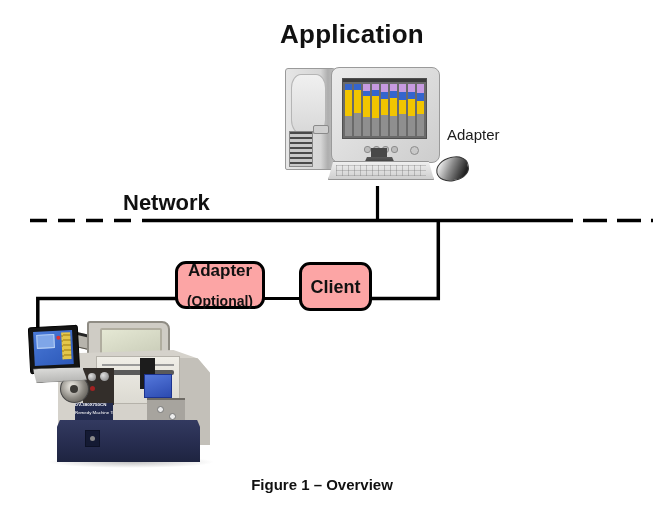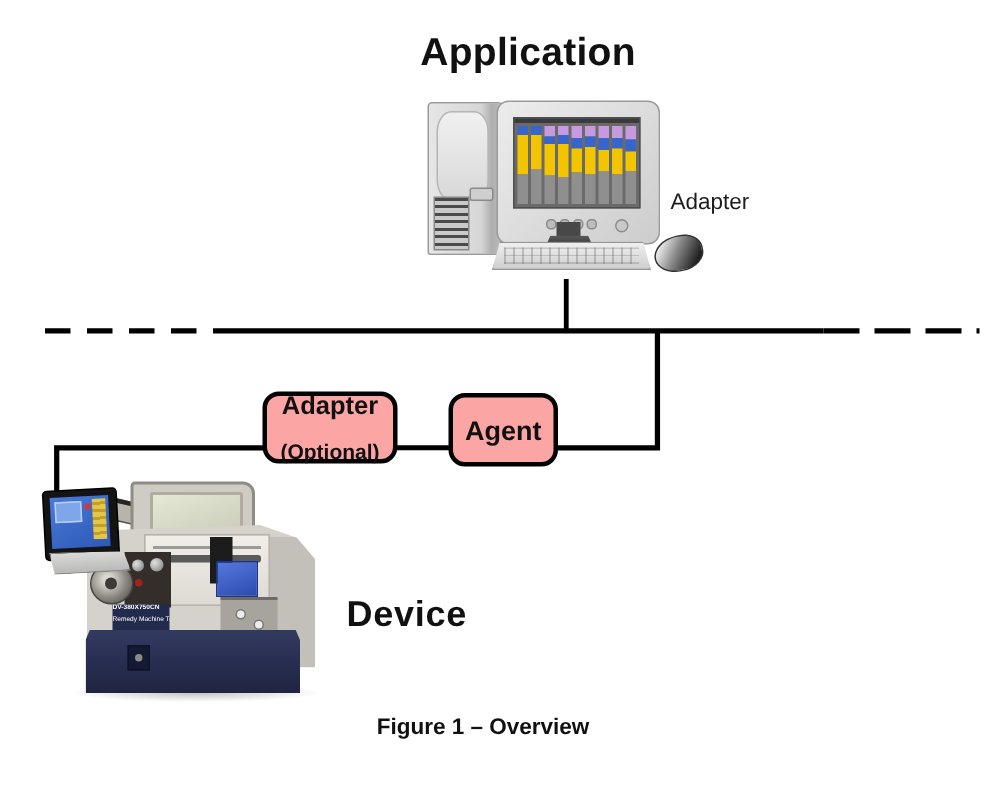--- a/index.html
+++ b/index.html
@@ -117,29 +117,29 @@
     <path d="M142 220.5 H549" stroke="#000" stroke-width="3.5" fill="none"></path>
     <path d="M549 220.5 H653" stroke="#000" stroke-width="3.5" fill="none" stroke-dasharray="24 10"></path>
     <path d="M377.5 186 V220" stroke="#000" stroke-width="3.2" fill="none"></path>
     <path d="M438.3 220.5 V298.5 H371" stroke="#000" stroke-width="3.5" fill="none"></path>
     <path d="M264 298.5 H300" stroke="#000" stroke-width="3.2" fill="none"></path>
     <path d="M176 298.5 H37.8 V331" stroke="#000" stroke-width="3.5" fill="none"></path>
   </svg>
 
   <div class="abs app-title">Application</div>
   <div class="abs client-label">Adapter</div>
-  <div class="abs device-label">Device</div>
+  <div class="abs network-label">Network</div>
   <div class="abs fig-caption">Figure 1 – Overview</div>
 
   <div id="adapter-box" class="abs node-box">
     <div class="node-label">Adapter</div>
     <div class="node-sublabel">(Optional)</div>
   </div>
   <div id="agent-box" class="abs node-box">
-    <div class="node-label">Agent</div>
+    <div class="node-label">Client</div>
   </div>
 
   <div id="computer" class="abs">
     <div id="tower" class="abs">
       <div id="tower-door" class="abs"></div>
       <div id="tower-vents" class="abs"></div>
       <div id="tower-bay" class="abs"></div>
     </div>
     <div id="monitor" class="abs">
       <div id="screen" class="abs">

